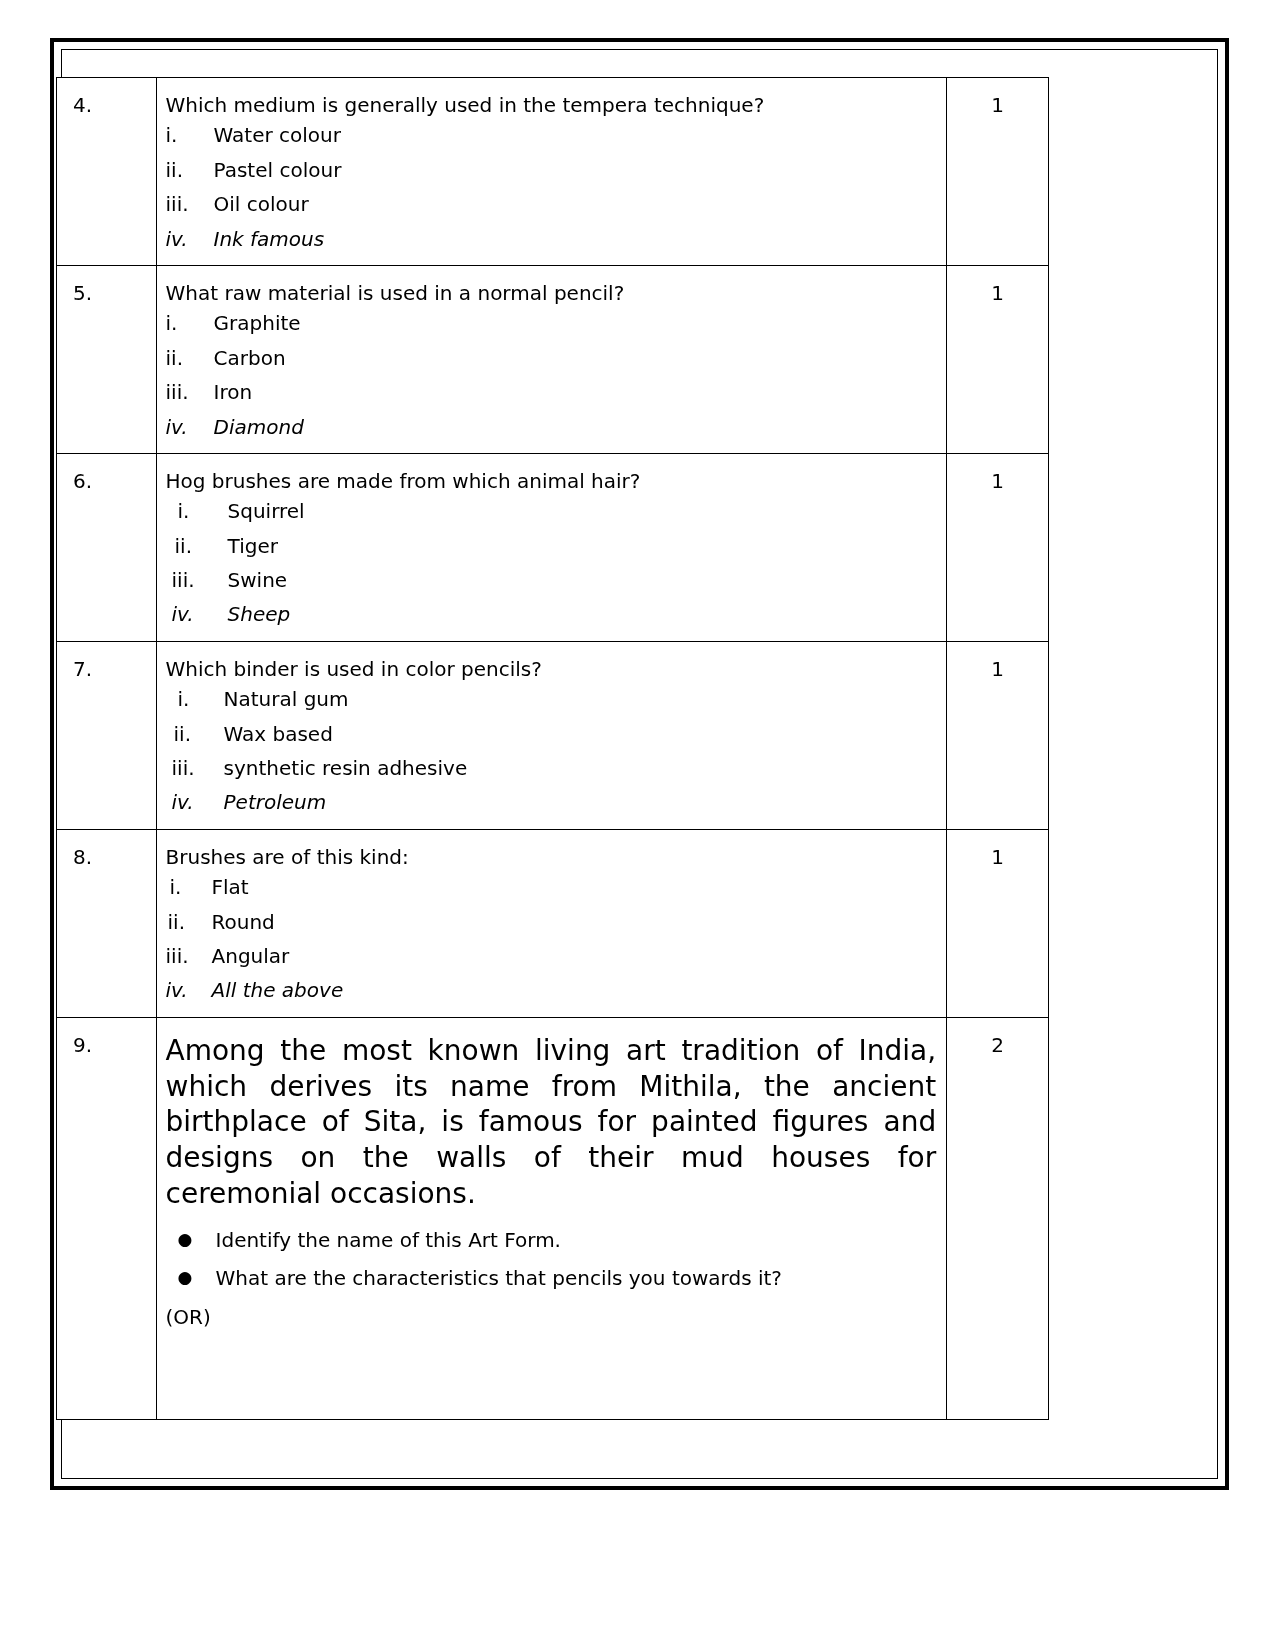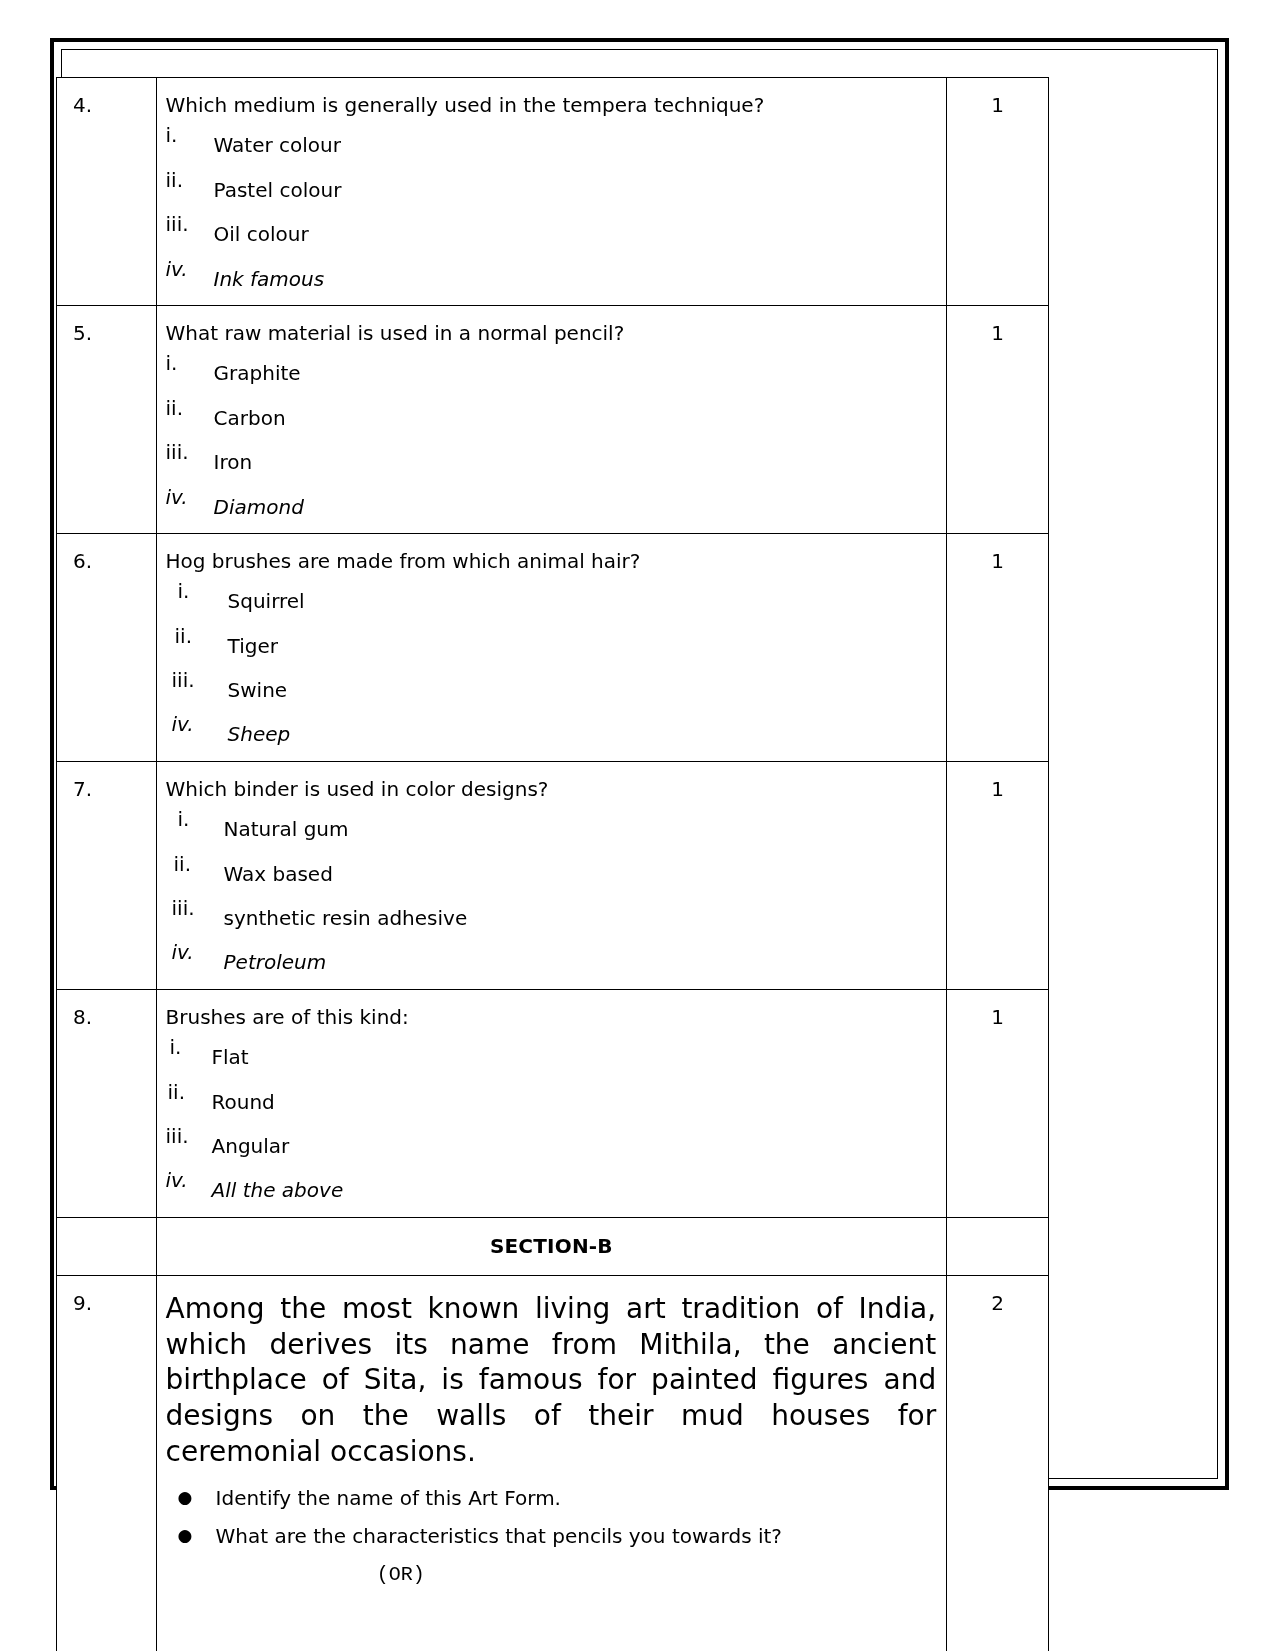--- a/index.html
+++ b/index.html
@@ -91,21 +91,21 @@
     margin: 0 0 10px 0;
     display: flex;
   }
   ol.opts li:last-child { margin-bottom: 0; font-style: italic; }
 
   .opt-marker {
     display: inline-block;
     flex: 0 0 auto;
     text-align: left;
   }
-  .opt-label { display: inline-block; margin-top: 10px; }
+  .opt-label { display: inline-block; }
 
   
   .opts.ind-a { padding-left: 0px; }
   .opts.ind-a .opt-marker { width: 48px; padding-left: 0px; }
 
   .opts.ind-b { padding-left: 6px; }
   .opts.ind-b .opt-marker { width: 56px; }
   .opts.ind-b li:nth-child(1) .opt-marker { padding-left: 6px; width: 50px; }
   .opts.ind-b li:nth-child(2) .opt-marker { padding-left: 3px; width: 53px; }
   .opts.ind-b li:nth-child(3) .opt-marker { padding-left: 0px; width: 56px; }
@@ -153,26 +153,24 @@
     margin: 0 0 14px 0;
     display: flex;
   }
   .bullet-dot {
     flex: 0 0 auto;
     width: 38px;
     font-size: 17px;
     line-height: 1.38;
   }
   .or-line {
-    text-align: center;
     font-size: 20px;
     line-height: 1.22;
     margin: 2px 0 4px 0;
     padding-right: 300px;
-    font-family: Liberation Mono, monospace;
   }
   .tall-pad { height: 72px; }
 </style>
 </head>
 <body>
 
 <div class="page-frame">
   <div class="page-frame-inner"></div>
 </div>
 
@@ -279,21 +277,21 @@
         <div class="qmark">1</div>
       </td>
     </tr>
 
     <tr>
       <td class="col-num">
         <div class="qnum">7.</div>
       </td>
       <td class="col-body">
         <div class="qbody">
-          <p class="qtext">Which binder is used in color designs?</p>
+          <p class="qtext">Which binder is used in color pencils?</p>
           <ol class="opts ind-c">
             <li>
               <span class="opt-marker">i.</span>
               <span class="opt-label">Natural gum</span>
             </li>
             <li>
               <span class="opt-marker">ii.</span>
               <span class="opt-label">Wax based</span>
             </li>
             <li>
@@ -337,31 +335,20 @@
               <span class="opt-label">All the above</span>
             </li>
           </ol>
         </div>
       </td>
       <td class="col-mark">
         <div class="qmark">1</div>
       </td>
     </tr>
 
-    <tr>
-      <td class="col-num">
-        <div class="qnum"></div>
-      </td>
-      <td class="col-body">
-        <div class="section-cell">SECTION-B</div>
-      </td>
-      <td class="col-mark">
-        <div class="qmark"></div>
-      </td>
-    </tr>
 
     <tr>
       <td class="col-num">
         <div class="qnum">9.</div>
       </td>
       <td class="col-body">
         <div class="qbody">
           <p class="para">Among the most known living art tradition of India, which derives its name from Mithila, the ancient birthplace of Sita, is famous for painted figures and designs on the walls of their mud houses for ceremonial occasions.</p>
           <ul class="bullets">
             <li>

